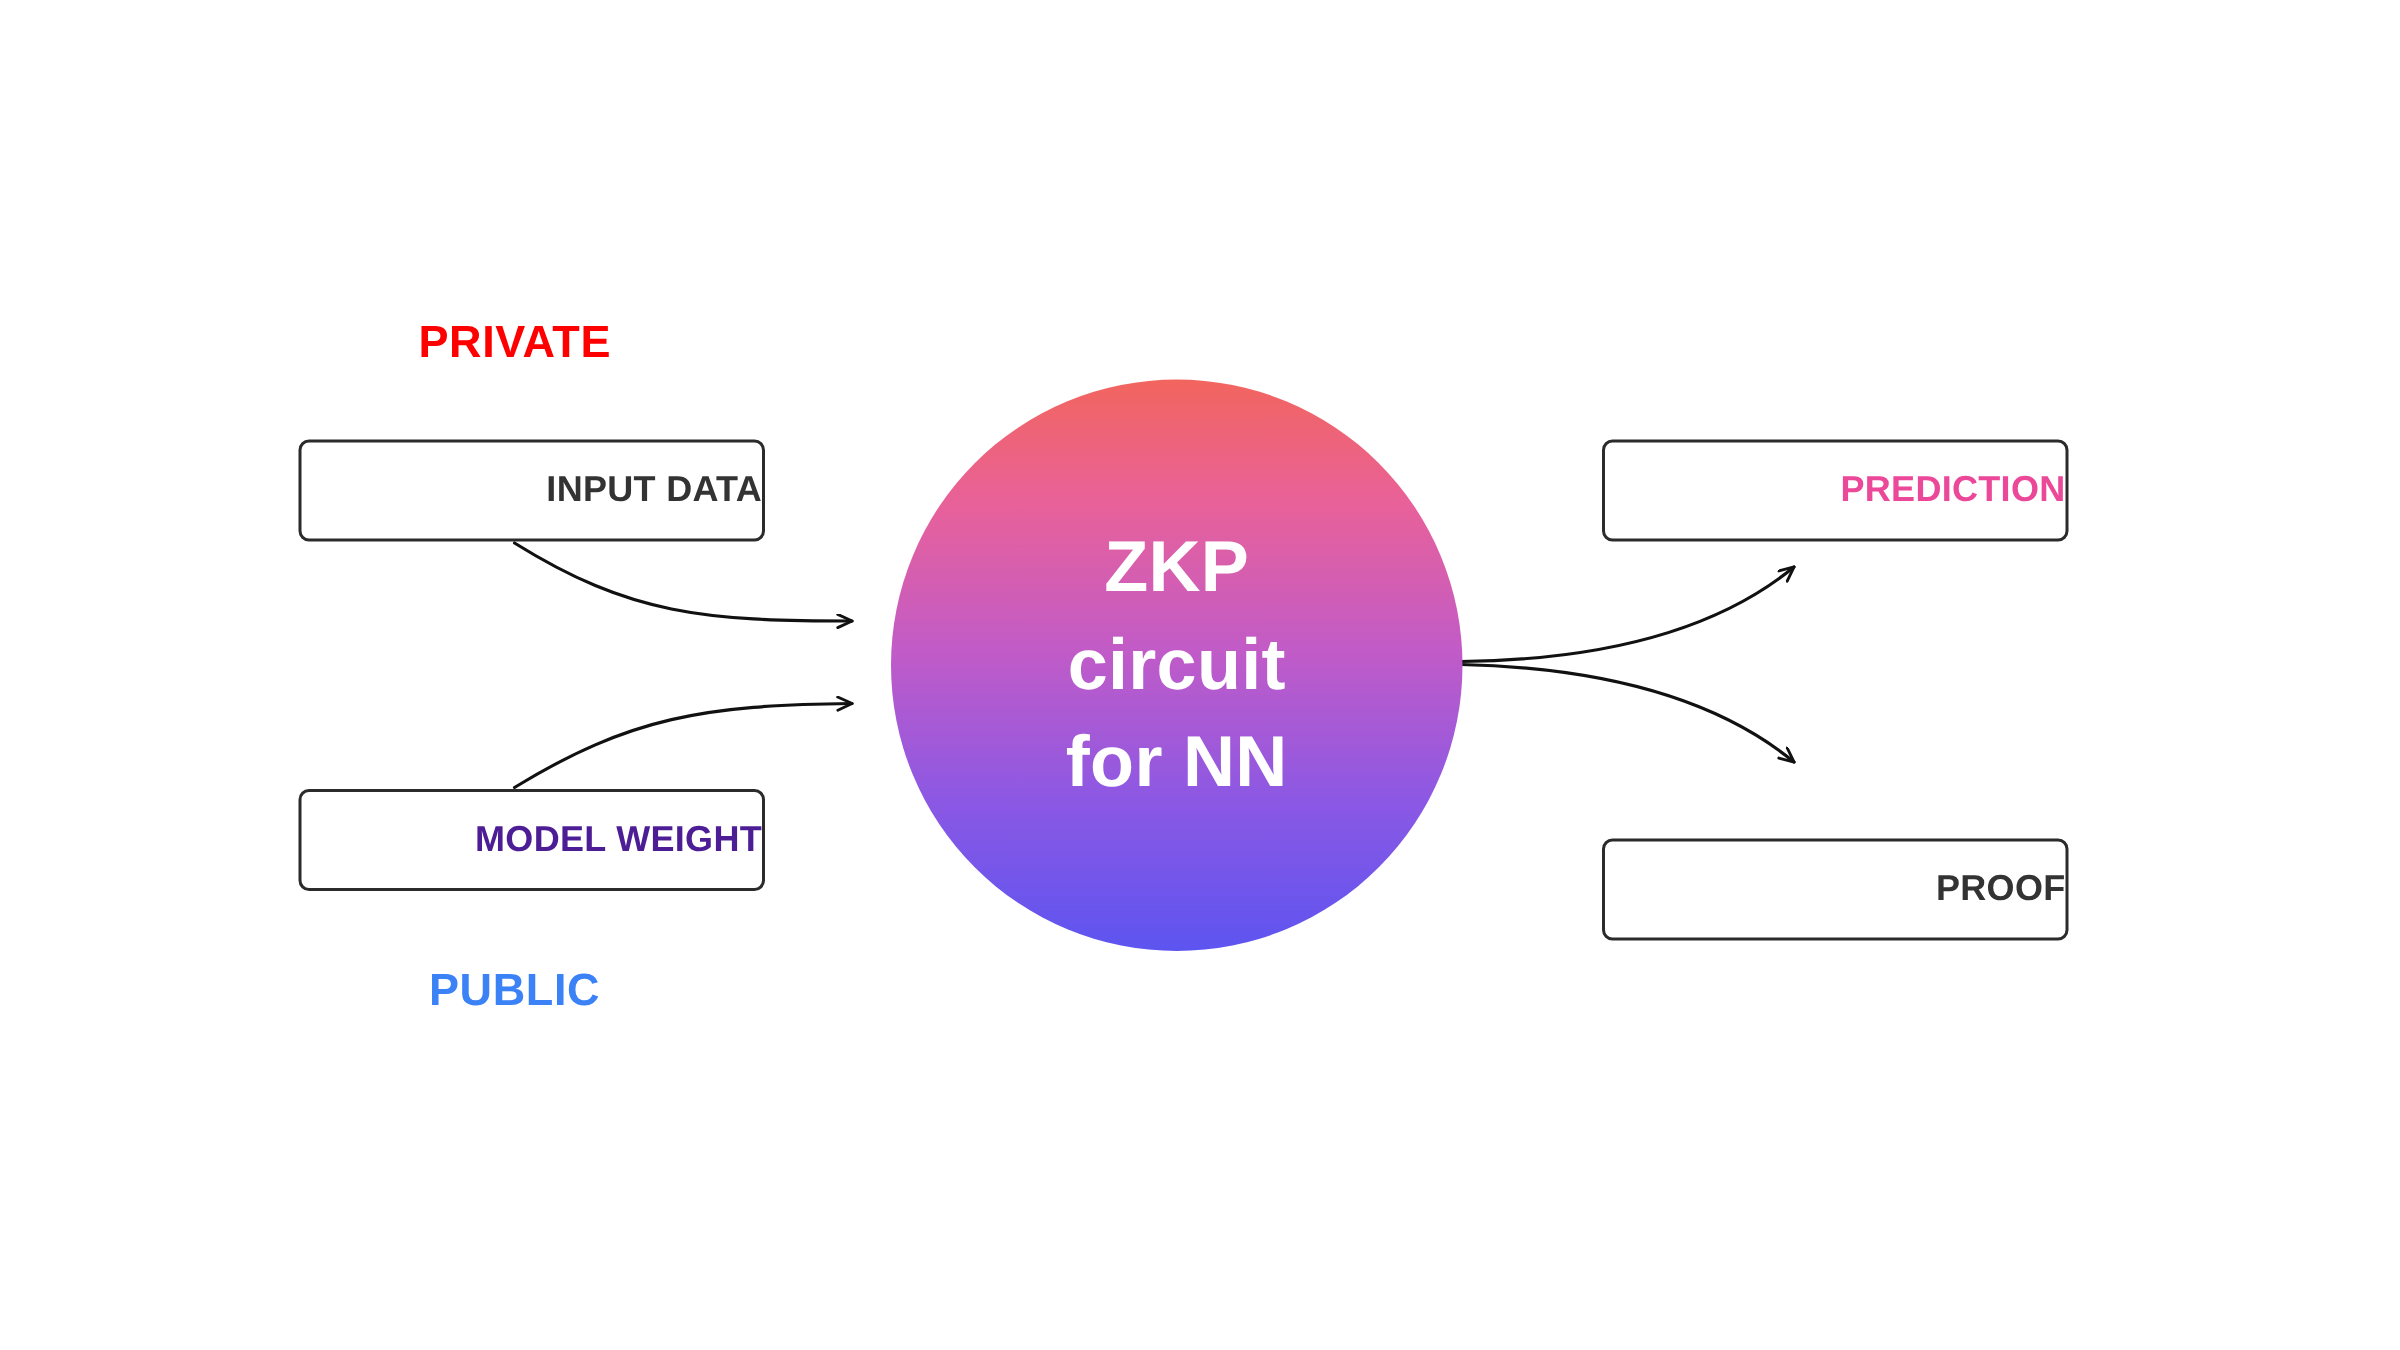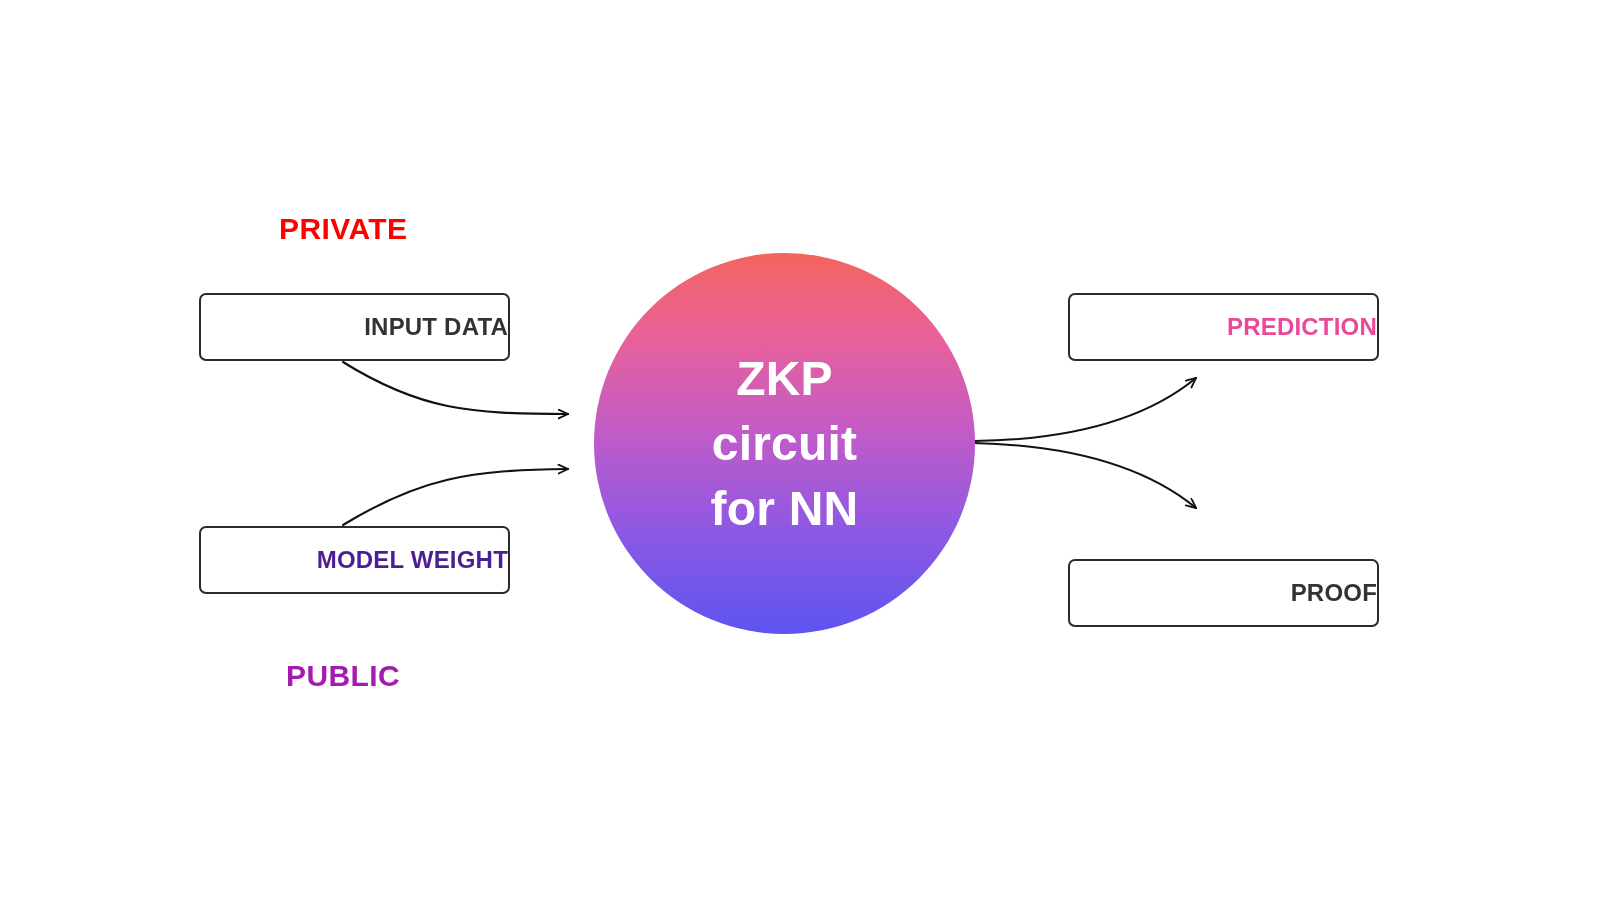--- a/index.html
+++ b/index.html
@@ -119,21 +119,21 @@
 
     <path d="M 343 525 C 420 478 470 470 568 469" fill="none" stroke="#111111" stroke-width="2.1" stroke-linecap="round" marker-end="url(#arrowhead)"></path>
 
     <path d="M 974 441 C 1060 440 1140 424 1196 378" fill="none" stroke="#111111" stroke-width="2.1" stroke-linecap="round" marker-end="url(#arrowhead)"></path>
 
     <path d="M 974 443 C 1060 445 1140 462 1196 508" fill="none" stroke="#111111" stroke-width="2.1" stroke-linecap="round" marker-end="url(#arrowhead)"></path>
   </svg>
 
   <div class="section-label" id="label-private" style="color: rgb(255, 0, 0);">PRIVATE</div>
 
-  <div class="section-label" id="label-public" style="color: #a21caf; margin-top: 15px;">PUBLIC</div>
+  <div class="section-label" id="label-public" style="color: #3b82f6;">PUBLIC</div>
 
   <div class="node-box" id="box-input-data" style="border-color: rgb(43, 43, 43);">
     <span class="node-label" style="color: rgb(51, 51, 51);">INPUT DATA</span>
   </div>
 
   <div class="node-box" id="box-model-weight" style="border-color: rgb(43, 43, 43);">
     <span class="node-label" style="color: #4c1d95;">MODEL WEIGHT</span>
   </div>
 
   <div id="circle-node" style="background: linear-gradient(rgb(242, 101, 94) 0%, rgb(232, 97, 154) 22%, rgb(192, 91, 200) 48%, rgb(139, 88, 228) 74%, rgb(93, 84, 240) 100%);">

